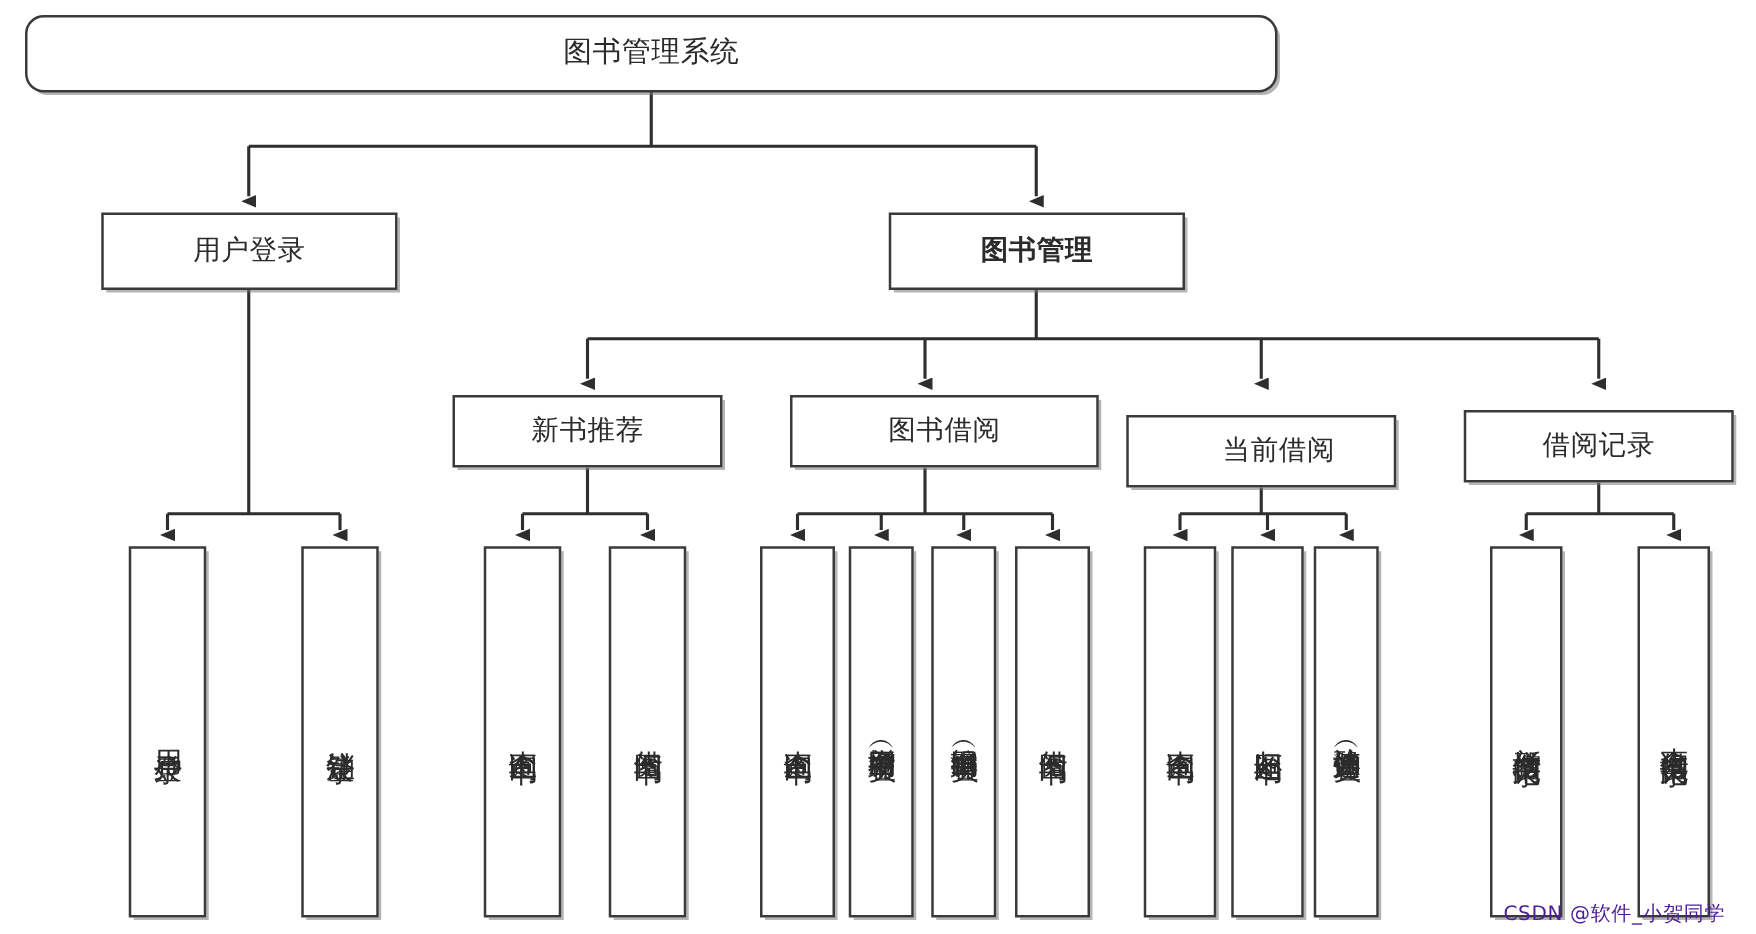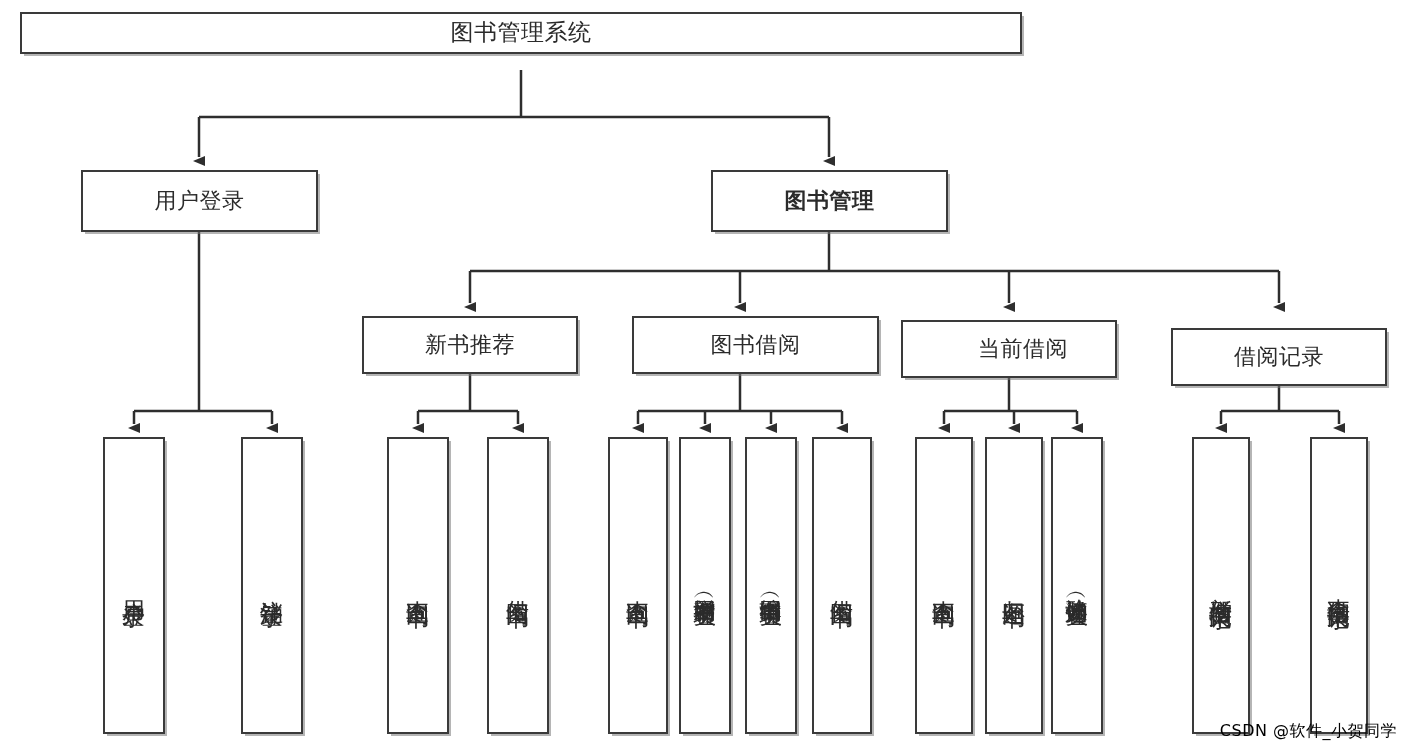--- a/index.html
+++ b/index.html
@@ -60,24 +60,24 @@
     font-size: 23px;
     line-height: 1.05;
     letter-spacing: 2px;
   }
   .node.vert.narrow .label {
     font-size: 22px;
     letter-spacing: 1px;
   }
   #watermark {
     position: absolute;
-    right: 8px;
+    right: 25px;
     bottom: 5px;
     font-size: 16px;
-    color: #000000;
+    color: #4c1d95;
     letter-spacing: 0.5px;
     z-index: 5;
     white-space: nowrap;
   }
 </style>
 </head>
 <body>
 
 <div id="canvas">
 
@@ -118,36 +118,36 @@
         <path d="M1014,411 L1014,424" marker-end="url(#arrow)"></path>
         <path d="M1077,411 L1077,424" marker-end="url(#arrow)"></path>
         <path d="M1279,374 L1279,411"></path>
         <path d="M1221,411 L1339,411"></path>
         <path d="M1221,411 L1221,424" marker-end="url(#arrow)"></path>
         <path d="M1339,411 L1339,424" marker-end="url(#arrow)"></path>
       </g>
   </svg>
 
   <div id="nodes-layer">
-      <div class="node horiz root" style="left: 20px; top: 12px; width: 1002px; height: 42px;">
+      <div class="node horiz root" style="left: 20px; top: 12px; width: 1002px; height: 62px; border-radius: 15px;">
         <span class="label">图书管理系统</span>
       </div>
       <div class="node horiz" style="left: 81px; top: 170px; width: 237px; height: 62px;">
         <span class="label">用户登录</span>
       </div>
       <div class="node horiz" style="left: 711px; top: 170px; width: 237px; height: 62px; font-weight: bold;">
         <span class="label">图书管理</span>
       </div>
       <div class="node horiz" style="left: 362px; top: 316px; width: 216px; height: 58px;">
         <span class="label">新书推荐</span>
       </div>
       <div class="node horiz" style="left: 632px; top: 316px; width: 247px; height: 58px;">
         <span class="label">图书借阅</span>
       </div>
-      <div class="node horiz" style="left: 901px; top: 320px; width: 216px; height: 58px; padding-left: 28px;">
+      <div class="node horiz" style="left: 901px; top: 332px; width: 216px; height: 58px; padding-left: 28px;">
         <span class="label">当前借阅</span>
       </div>
       <div class="node horiz" style="left: 1171px; top: 316px; width: 216px; height: 58px; margin-top: 12px;">
         <span class="label">借阅记录</span>
       </div>
       <div class="node vert" style="left: 103px; top: 437px; width: 62px; height: 297px;">
         <span class="label">用户登录</span>
       </div>
       <div class="node vert" style="left: 241px; top: 437px; width: 62px; height: 297px;">
         <span class="label">注销登录</span>

